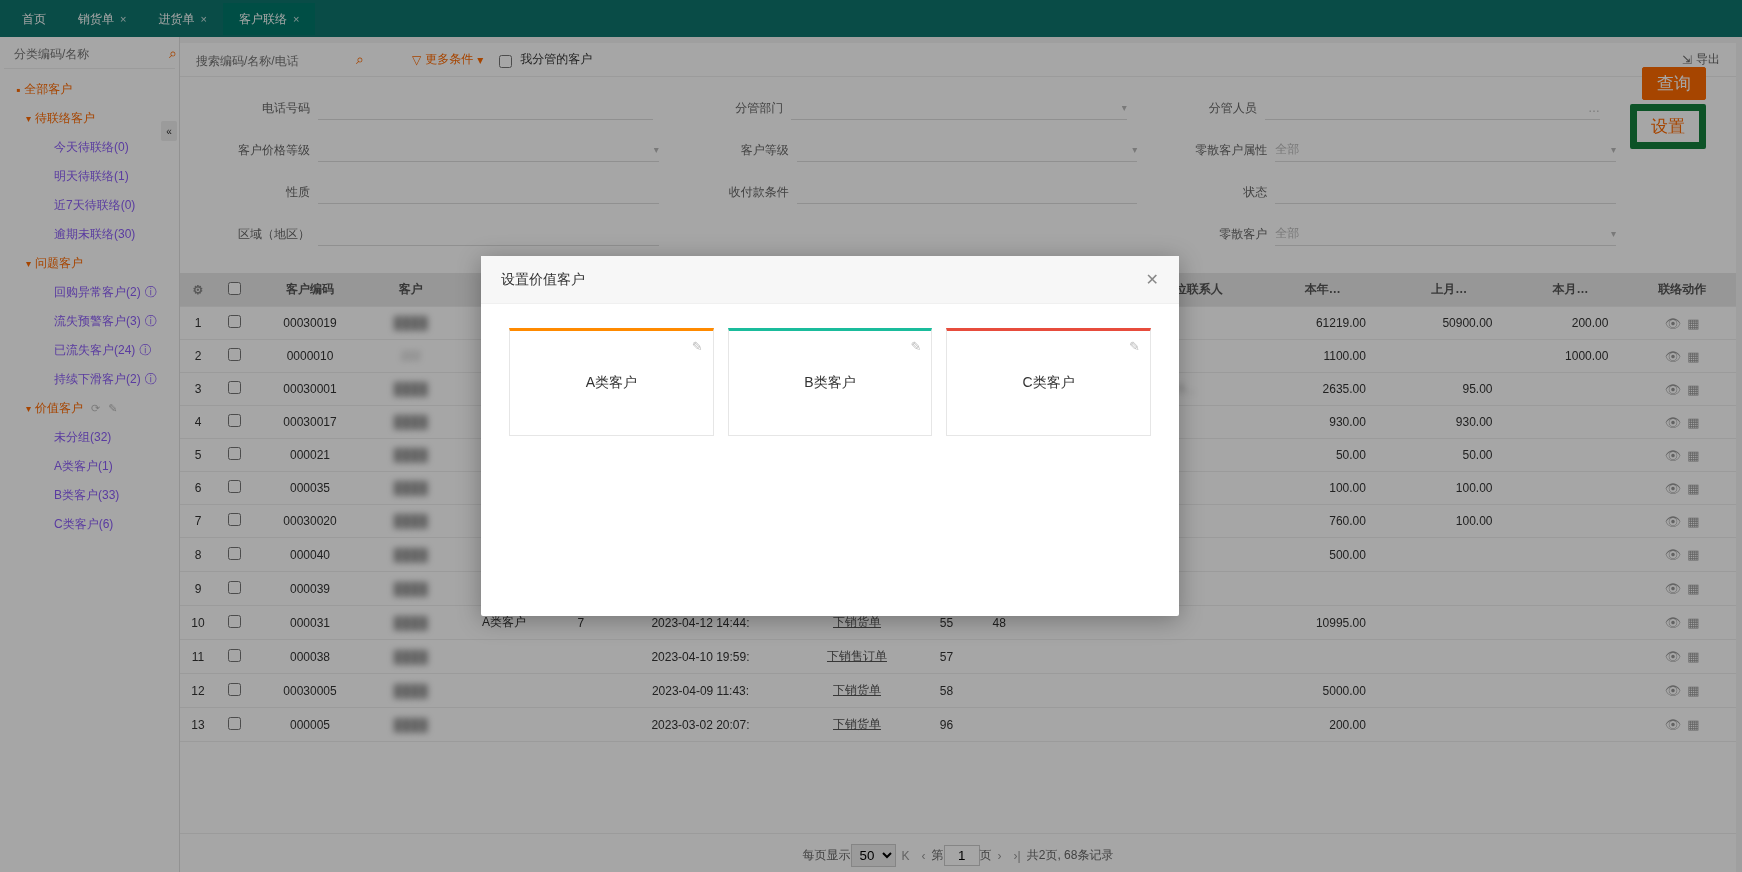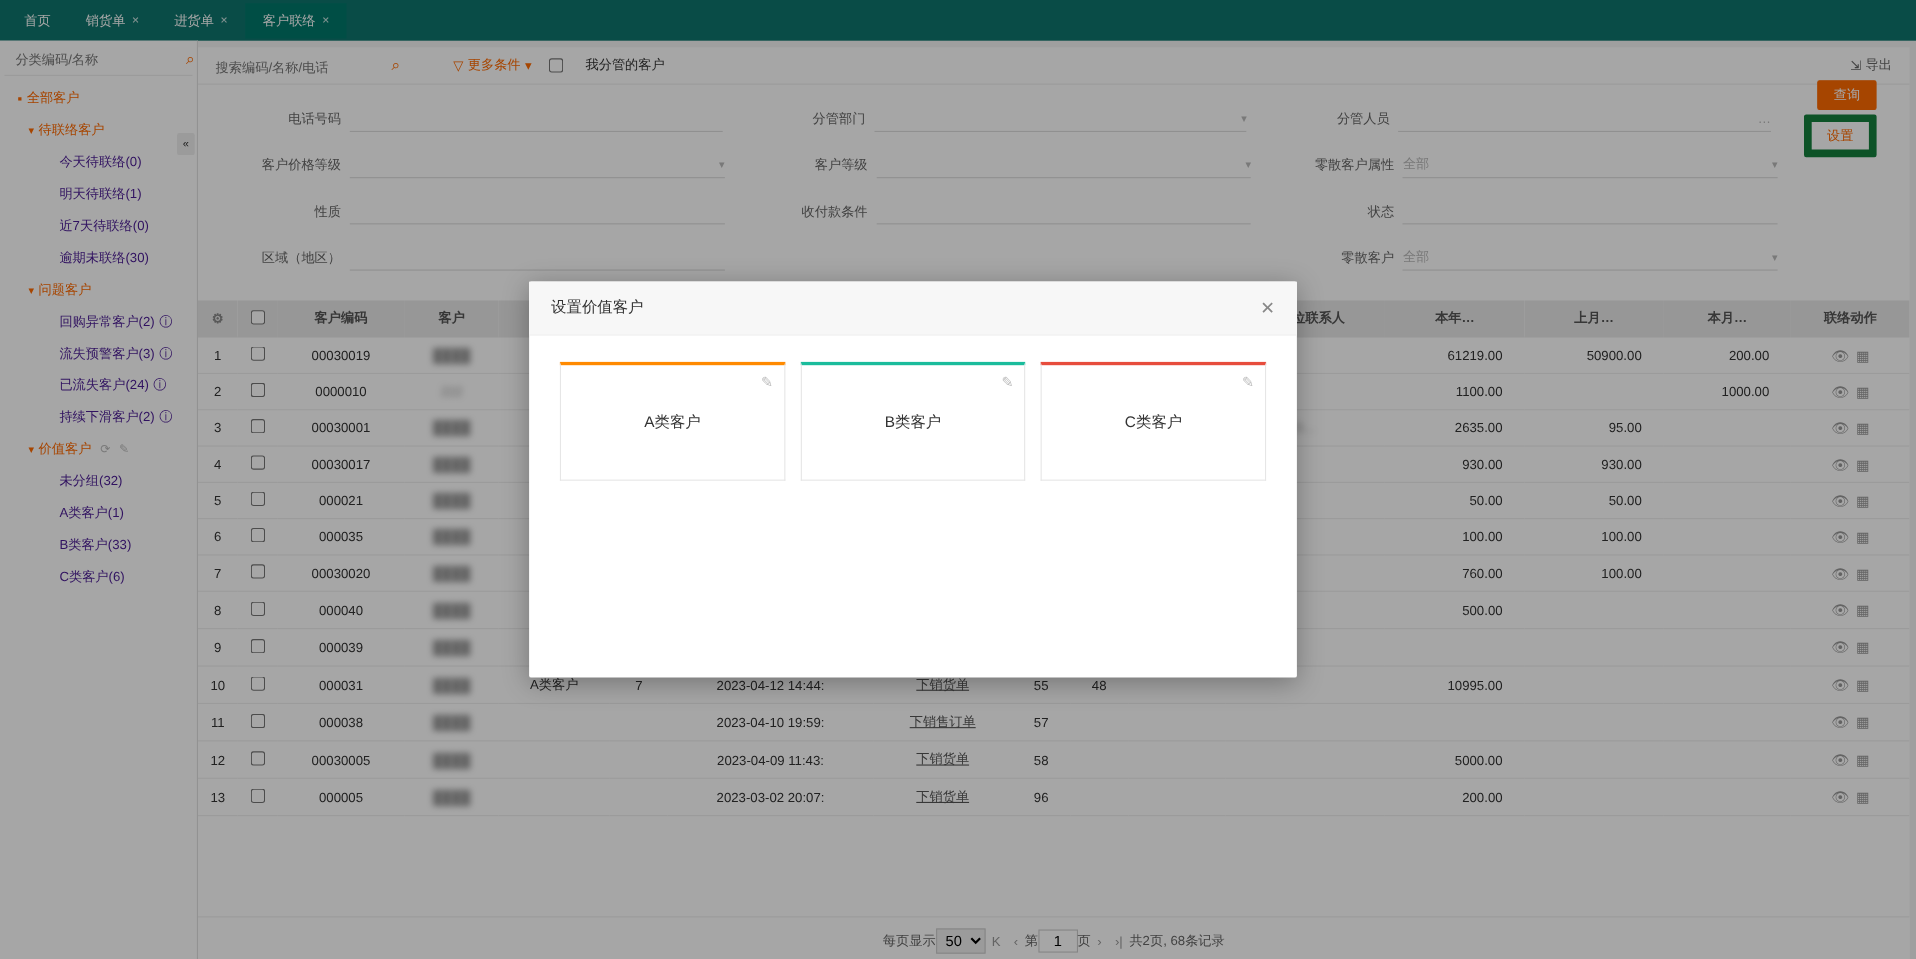--- a/index.html
+++ b/index.html
@@ -17,44 +17,44 @@
 .main { display: flex; height: calc(100% - 32px); }
 .sidebar { width: 180px; background: #fff; border-right: 1px solid #e0e0e0; padding: 8px 4px; position: relative; }
 .collapse-btn { position: absolute; right: 2px; top: 84px; width: 16px; height: 20px; background: #eee; border-radius: 2px; display:flex; align-items:center; justify-content:center; font-size:10px; cursor:pointer; }
 .sidebar-search { display:flex; align-items:center; padding: 0 10px 6px; border-bottom:1px solid #eee; }
 .sidebar-search input { flex:1; border:none; outline:none; font-size:12px; color:#999; }
 .sidebar-search .si { color:#ff6a00; font-size:14px; }
 .tree { padding: 6px 0; font-size: 12px; }
 .tree-node { padding: 6px 12px; cursor: pointer; display:flex; align-items:center; gap:4px; }
 .tree-node.l1 { color:#ff6a00; }
 .tree-node.l2 { padding-left: 22px; color:#ff6a00; }
-.tree-node.l3 { padding-left: 50px; color:#4c1d95; }
+.tree-node.l3 { padding-left: 50px; color:#8b5cf6; }
 .tree-node .caret { font-size:10px; color:inherit; }
 .tree-node .refresh, .tree-node .edit { color:#bbb; margin-left:4px; font-size:11px; }
 .tree-node.value { color:#ff6a00; }
 
 
 .content { flex:1; display:flex; flex-direction:column; background:#fff; margin:6px 6px 0 0; }
 .toolbar { display:flex; align-items:center; padding:8px 16px; gap:16px; border-bottom:1px solid #eee; }
 .toolbar .searchbox { flex:0 0 200px; display:flex; align-items:flex-end; }
 .toolbar input[type=text] { border:none; outline:none; font-size:12px; width:160px; }
 .toolbar .si { color:#ff6a00; font-size:14px; }
 .toolbar .filter-more { color:#ff6a00; display:flex; align-items:center; gap:4px; cursor:pointer; }
-.toolbar .cbwrap { display:flex; align-items:center; gap:20px; }
+.toolbar .cbwrap { display:flex; align-items:flex-end; gap:8px; }
 .export { margin-left:auto; display:flex; align-items:center; gap:4px; color:#666; cursor:pointer; }
 
 
 .filters { padding: 10px 30px 18px; }
 .frow { display:flex; align-items:center; height:42px; }
 .fcell { flex:1; display:flex; align-items:center; gap:8px; padding-right:30px; }
 .flabel { width:100px; text-align:right; color:#666; }
 .finput { flex:1; height:24px; border-bottom:1px solid #ddd; display:flex; align-items:center; justify-content:flex-end; color:#bbb; }
 .finput .dd { font-size:10px; }
 .btn-col { display:flex; flex-direction:column; gap:4px; align-items:flex-end; }
-.btn { padding:4px 14px; font-size:12px; border-radius:2px; cursor:pointer; text-align:center; }
+.btn { padding:4px 14px; font-size:17px; border-radius:2px; cursor:pointer; text-align:center; }
 .btn.primary { background:#ff6a00; color:#fff; border:1px solid #ff6a00; }
 .btn.outline { border:7px solid #15803d; color:#ff6a00; background:#fff; }
 
 
 .table-wrap { flex:1; overflow:auto; position:relative; }
 table { width:100%; border-collapse:collapse; font-size:12px; }
 th, td { border-bottom:1px solid #eee; padding:8px 10px; text-align:center; white-space:nowrap; }
 thead th { background:#e8e8e8; color:#555; position:sticky; top:0; }
 td.num { text-align:right; padding-right:20px; }
 td.link { color:#555; text-decoration:underline; cursor:pointer; }

